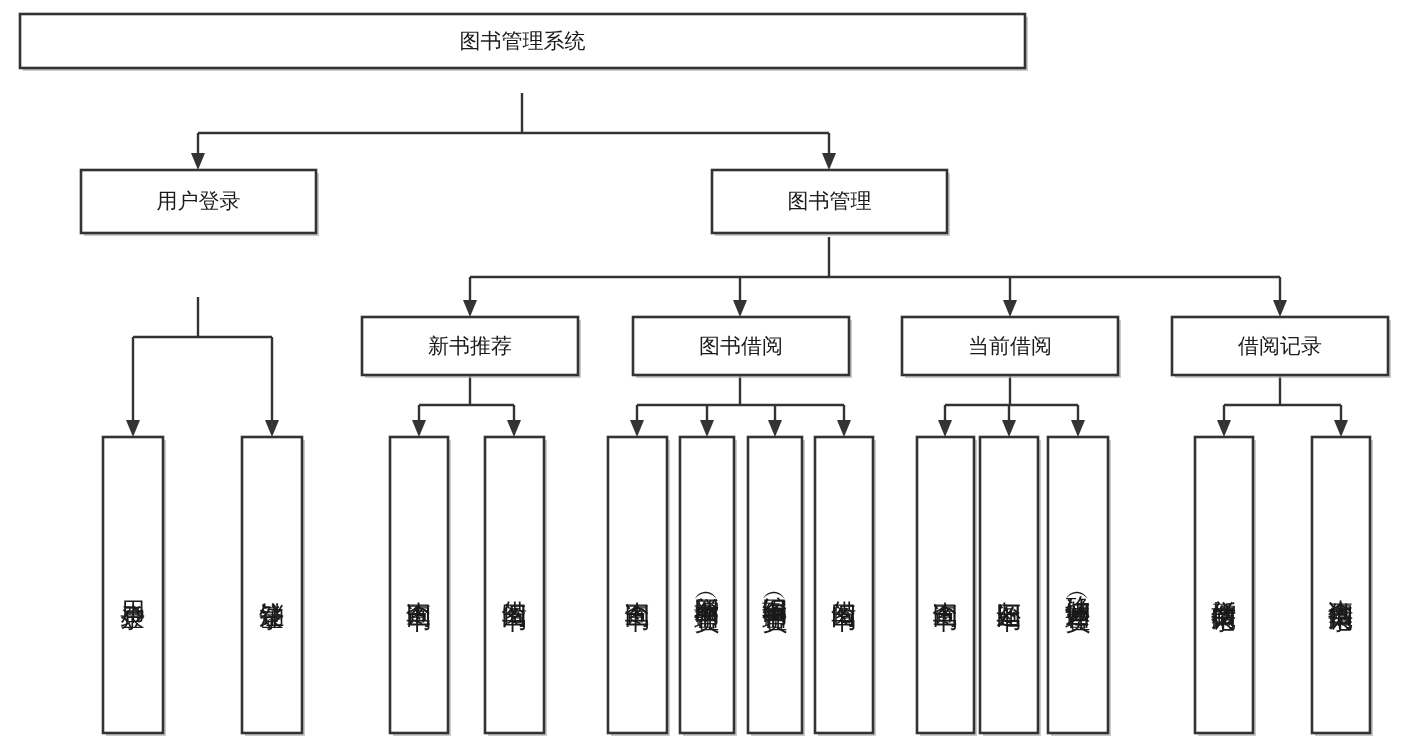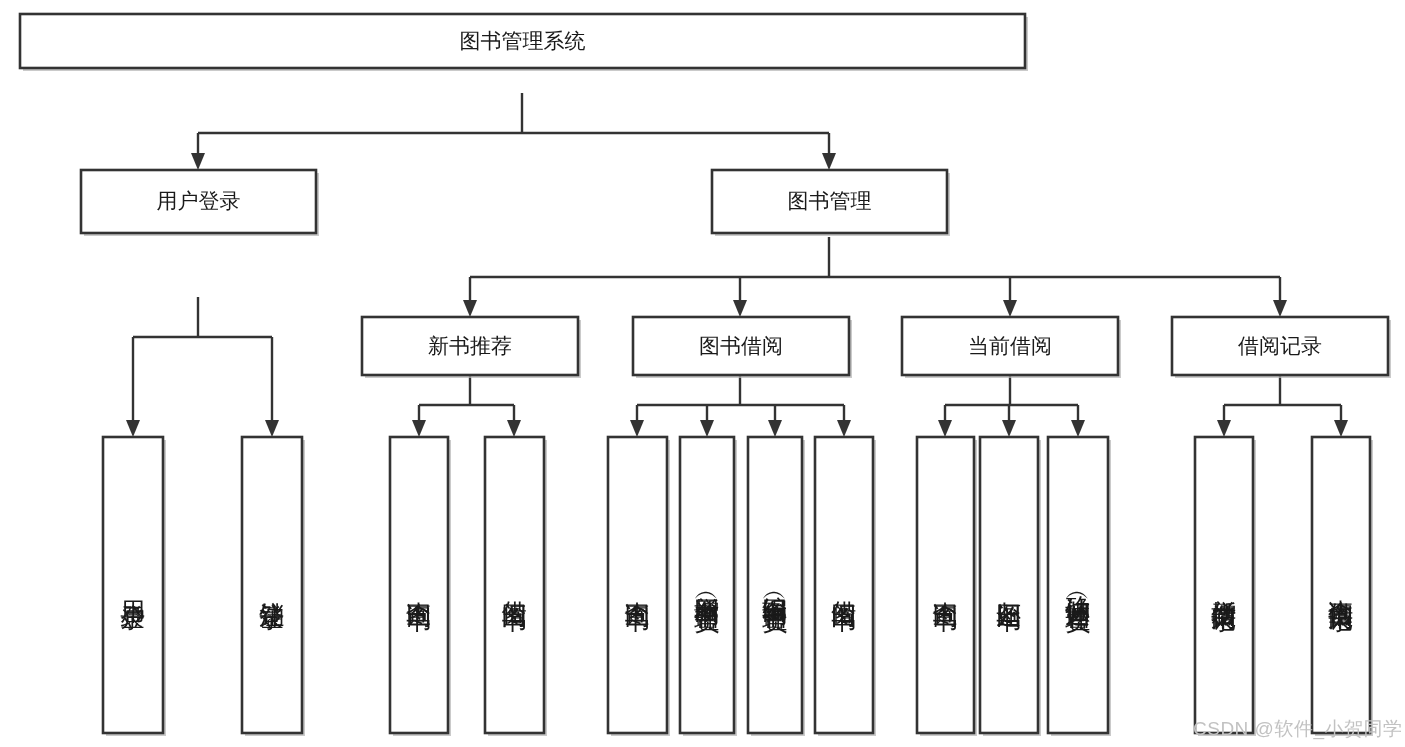--- a/index.html
+++ b/index.html
@@ -198,14 +198,13 @@
       <div class="leaf-label" style="left: 608px; top: 437px; width: 59px; height: 296px;">查询图书</div>
       <div class="leaf-label" style="left: 680px; top: 437px; width: 54px; height: 296px;">新增图书（管理员）</div>
       <div class="leaf-label" style="left: 748px; top: 437px; width: 54px; height: 296px;">编辑图书（管理员）</div>
       <div class="leaf-label" style="left: 815px; top: 437px; width: 58px; height: 296px;">借阅图书</div>
       <div class="leaf-label" style="left: 917px; top: 437px; width: 57px; height: 296px;">查询图书</div>
       <div class="leaf-label" style="left: 980px; top: 437px; width: 58px; height: 296px;">归还图书</div>
       <div class="leaf-label" style="left: 1048px; top: 437px; width: 60px; height: 296px;">确认归还（管理员）</div>
       <div class="leaf-label" style="left: 1195px; top: 437px; width: 58px; height: 296px;">新增借阅记录</div>
       <div class="leaf-label" style="left: 1312px; top: 437px; width: 58px; height: 296px;">查询借阅记录</div>
     </div>
-  <div class="watermark" id="watermark" style="left: 1193px; top: 716px;">CSDN @软件_小贺同学</div>
 </div>
 
 </body></html>

